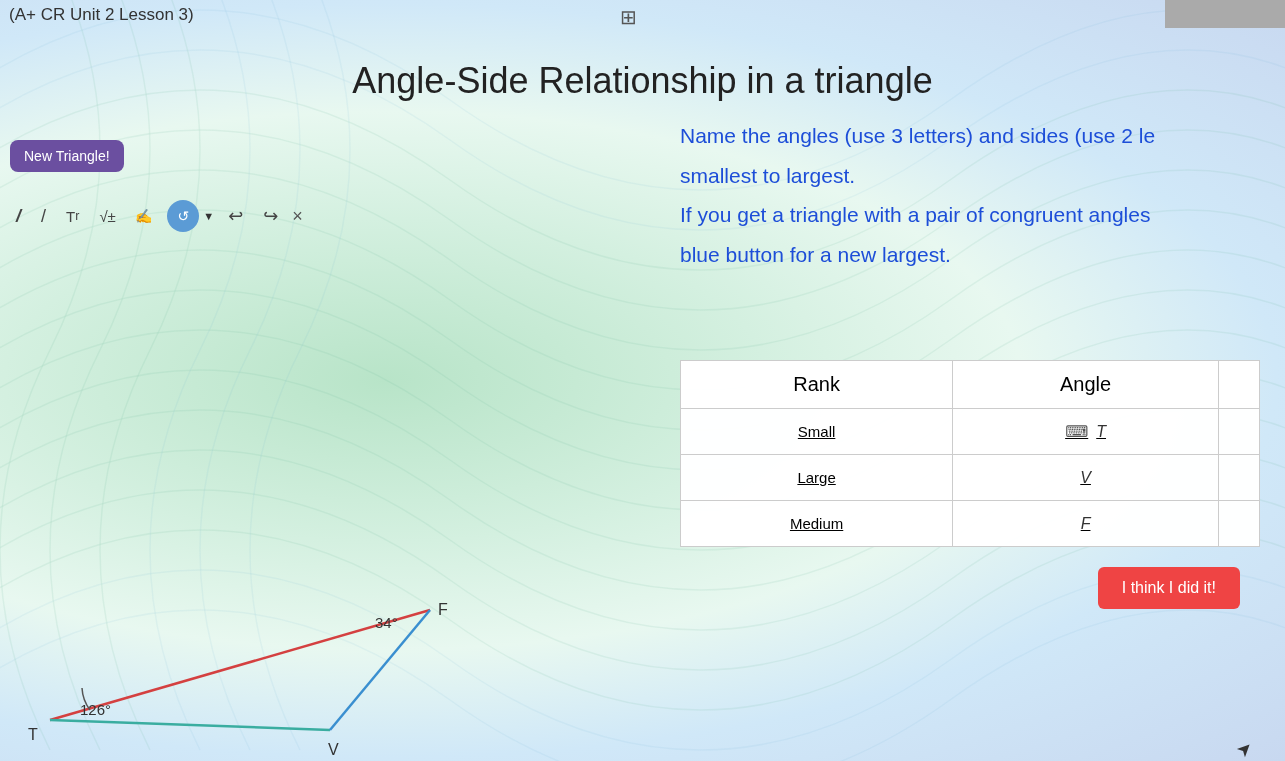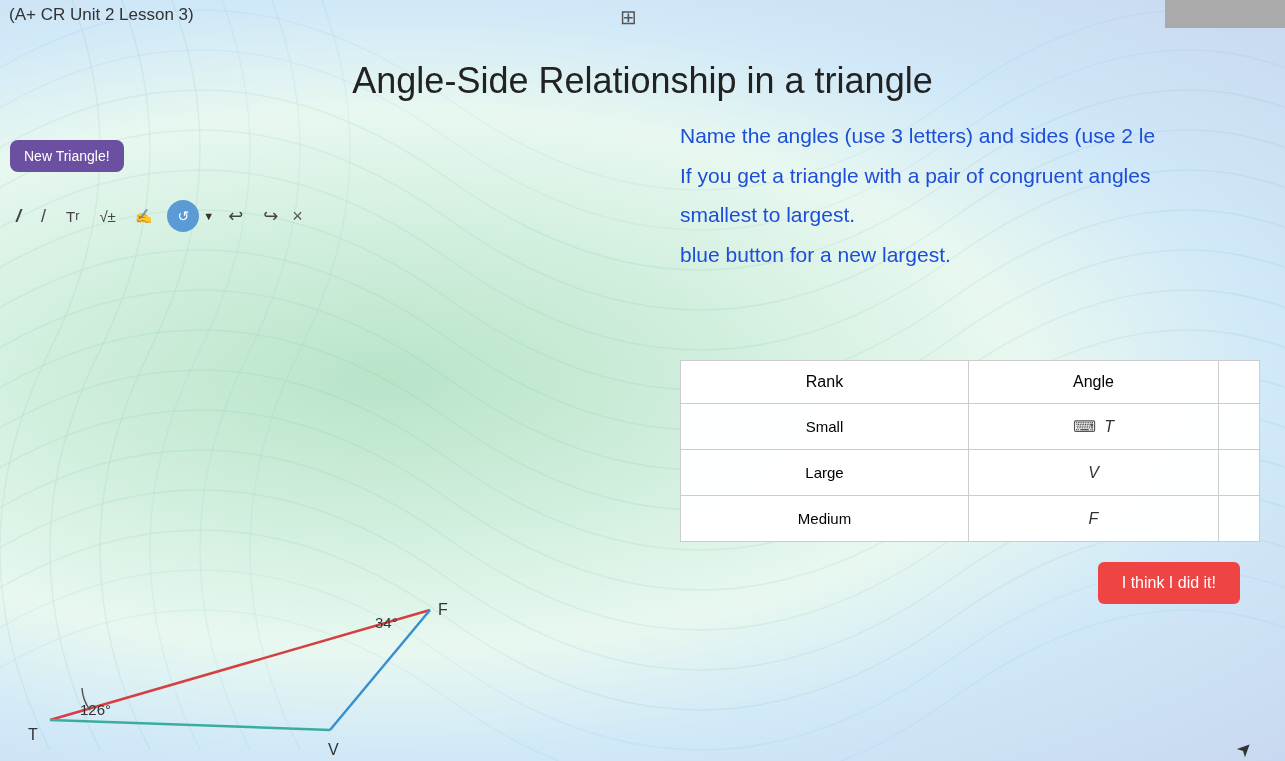--- a/index.html
+++ b/index.html
@@ -174,32 +174,33 @@
     .data-table {
       width: 100%;
       border-collapse: collapse;
       background: rgba(255,255,255,0.85);
     }
 
     .data-table th {
       padding: 12px 20px;
       text-align: center;
       font-weight: normal;
-      font-size: 16px;
+      font-size: 20px;
       border: 1px solid #ccc;
       background: rgba(255,255,255,0.9);
     }
 
     .data-table td {
       padding: 12px 20px;
       text-align: center;
       font-size: 15px;
       border: 1px solid #ccc;
       background: rgba(255,255,255,0.85);
       height: 46px;
+      text-decoration: underline;
     }
 
     .cell-input-area {
       display: flex;
       align-items: center;
       justify-content: center;
       gap: 8px;
     }
 
     .keyboard-icon {
@@ -285,22 +286,22 @@
   <div class="grid-icon-container">⊞</div>
 
   <div class="top-right-box"></div>
 
   <h1 class="main-title">Angle-Side Relationship in a triangle</h1>
 
   <button class="new-triangle-btn">New Triangle!</button>
 
   <div class="instructions">
     <p>Name the angles (use 3 letters) and sides (use 2 le</p>
+    <p>smallest to largest.</p>
     <p>If you get a triangle with a pair of congruent angles</p>
-    <p>smallest to largest.</p>
     <p>blue button for a new largest.</p>
   </div>
 
   <div class="toolbar">
     <button class="toolbar-btn" style="font-size:18px; font-style:italic; font-weight:bold;">/</button>
     <button class="toolbar-btn" style="font-size:18px;">/</button>
     <button class="toolbar-btn" style="font-size:15px;">T<sub>r</sub></button>
     <button class="toolbar-btn" style="font-size:15px;">√±</button>
     <button class="toolbar-btn" style="font-size:14px;">✍</button>
 

